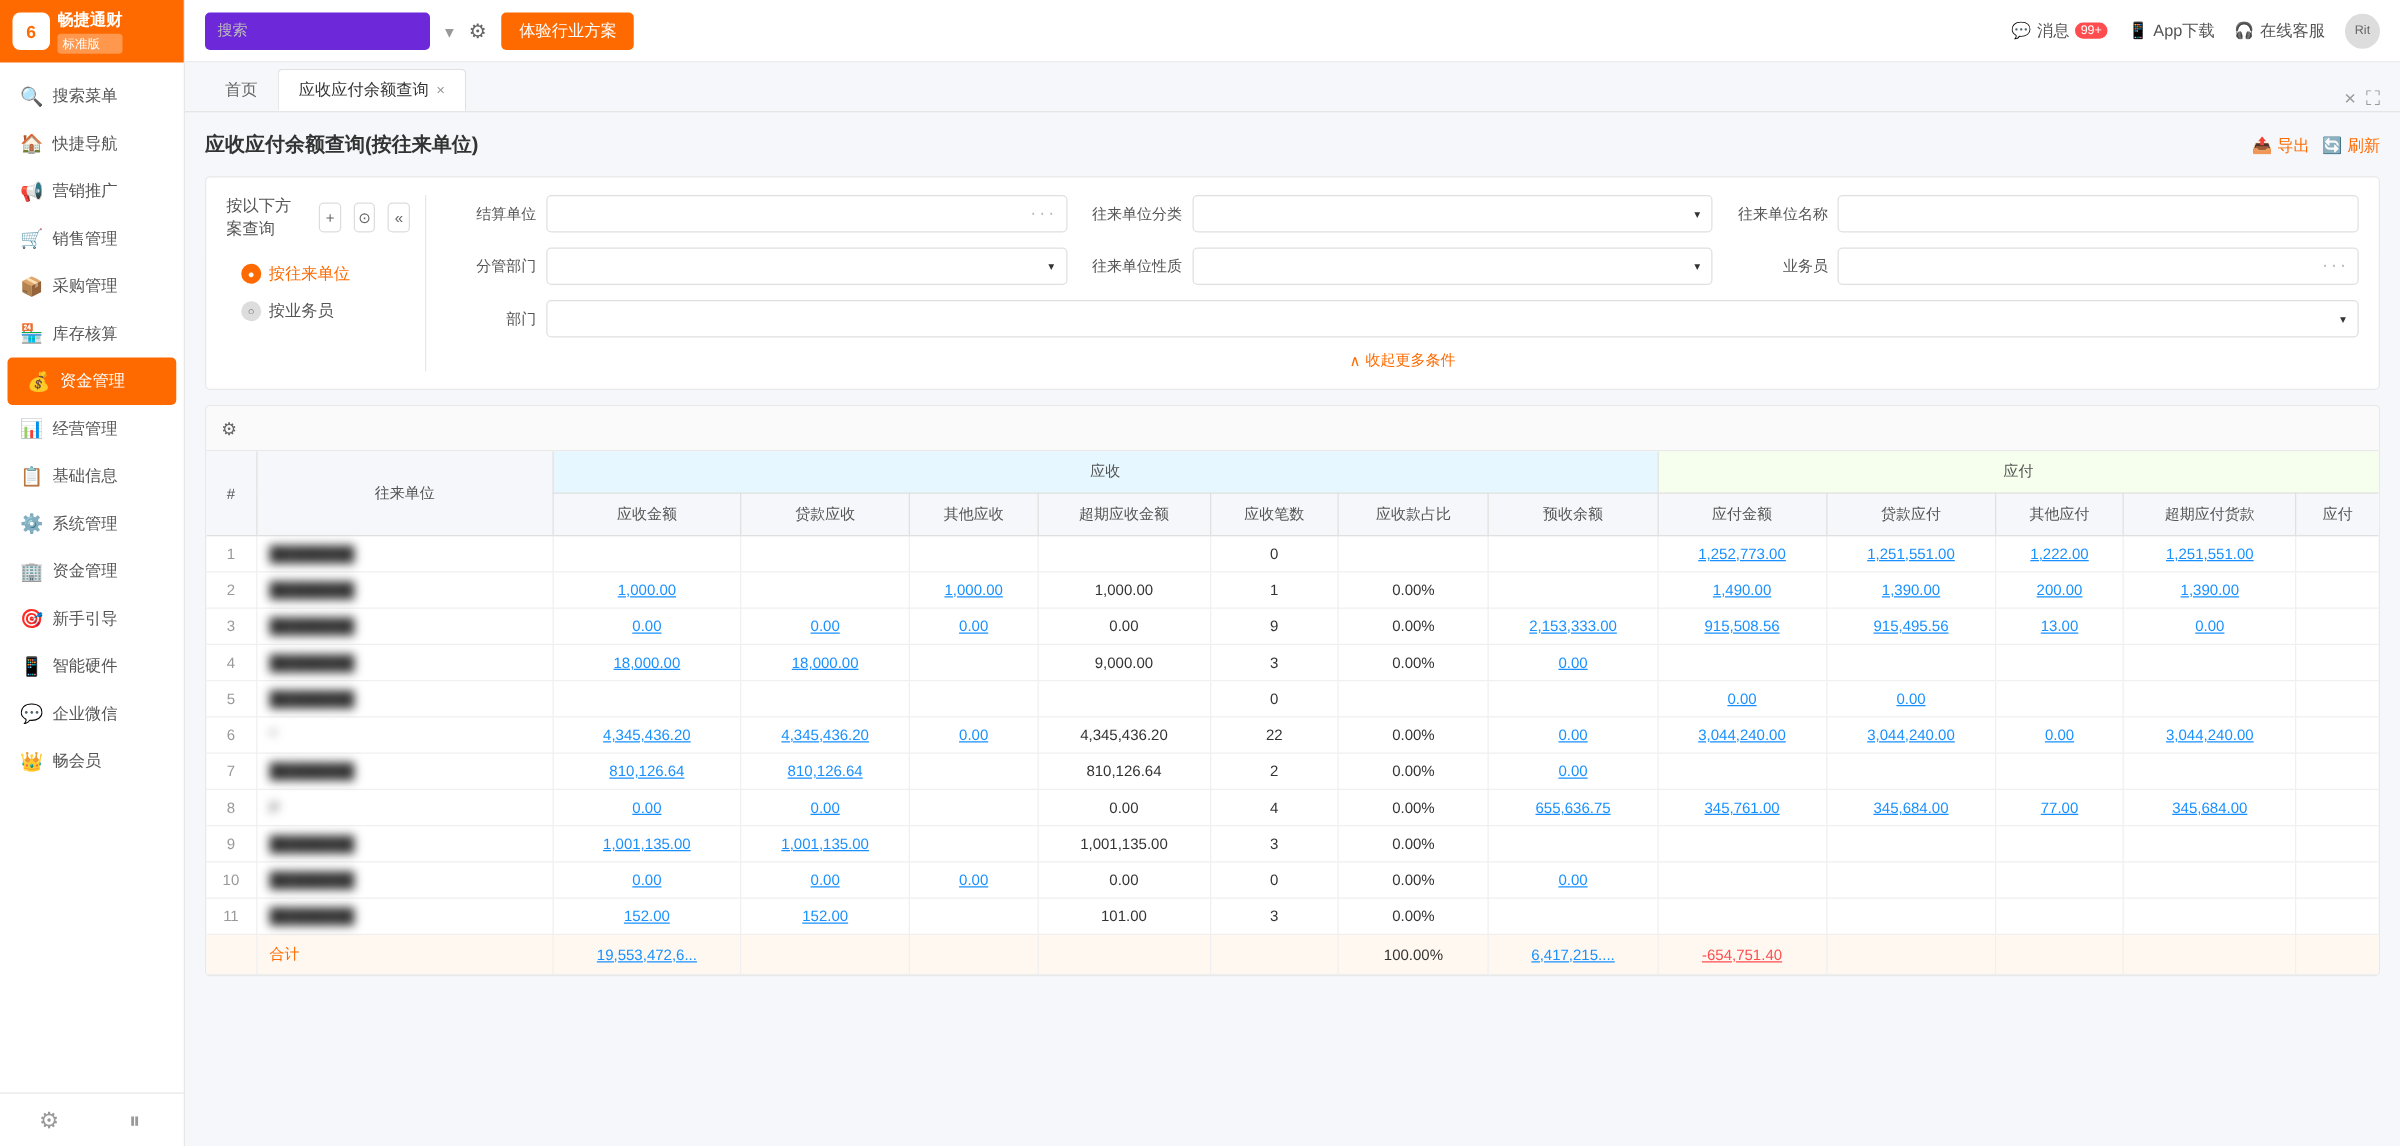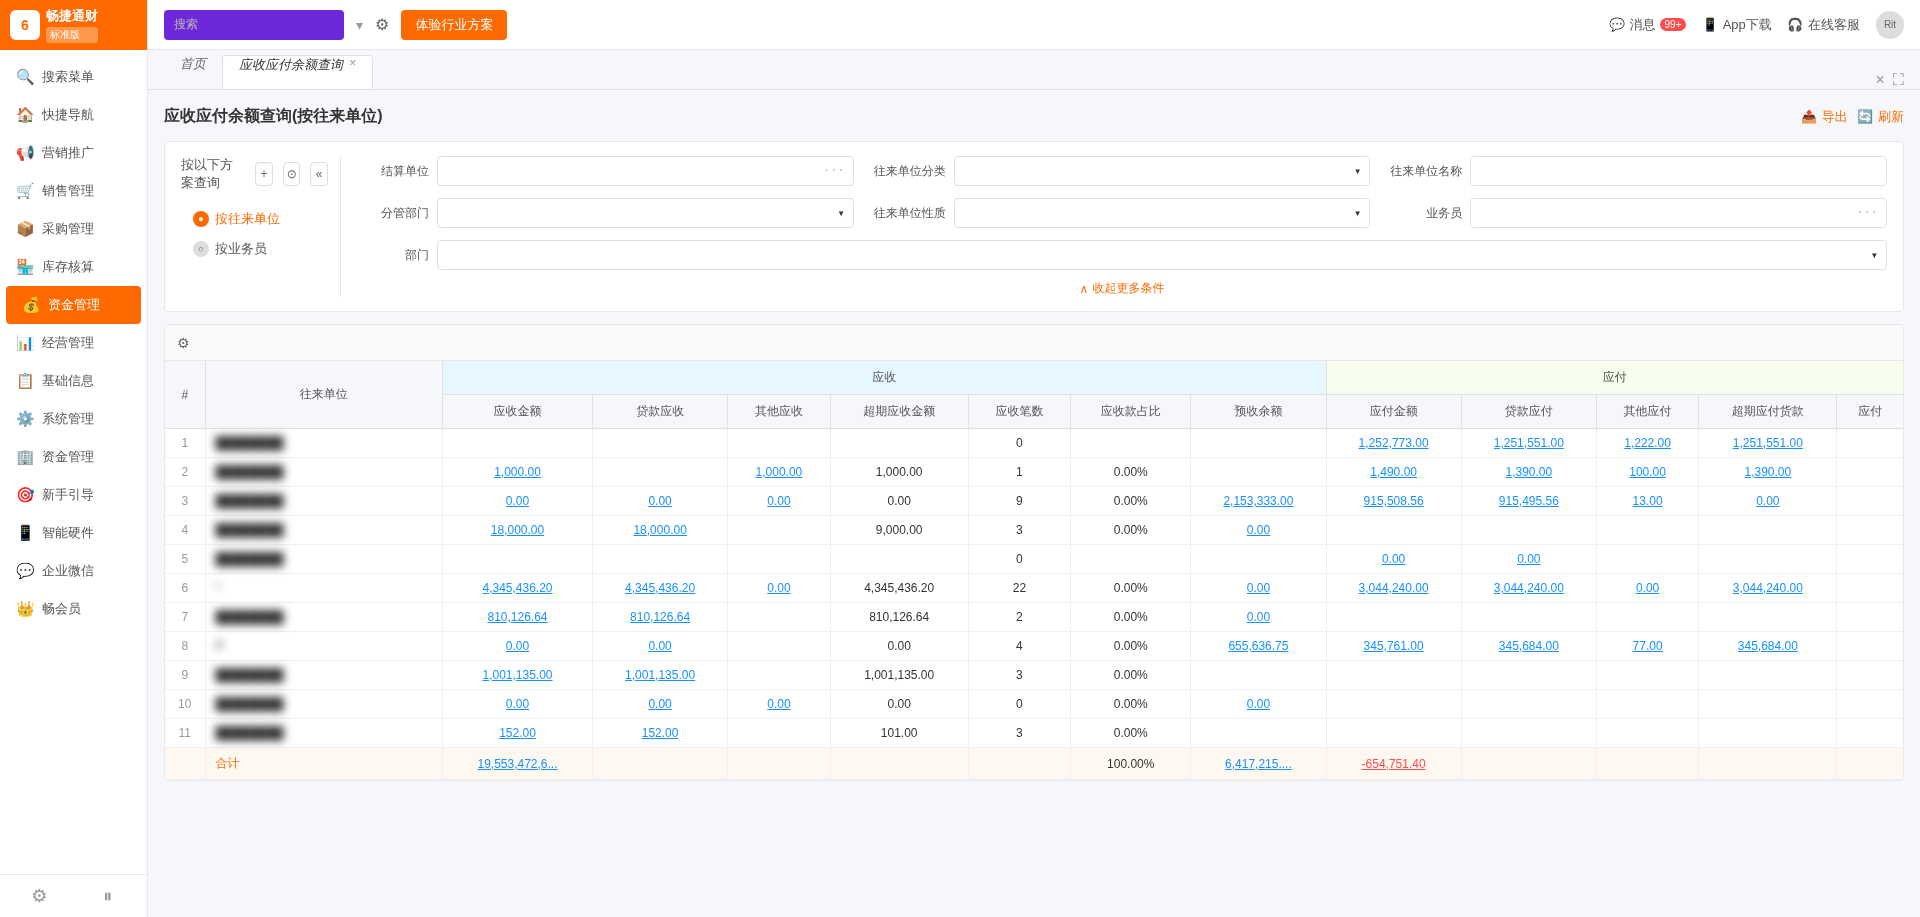--- a/index.html
+++ b/index.html
@@ -27,21 +27,21 @@
     .topbar-chevron { color: #999; cursor: pointer; font-size: 14px; }
     .topbar-gear { font-size: 16px; color: #666; cursor: pointer; }
     .topbar-btn { background: #ff6a00; color: #fff; border: none; border-radius: 4px; padding: 6px 14px; font-size: 13px; cursor: pointer; }
     .topbar-right { margin-left: auto; display: flex; align-items: center; gap: 16px; color: #555; font-size: 13px; }
     .topbar-right-item { display: flex; align-items: center; gap: 4px; cursor: pointer; }
     .badge { background: #ff4d4f; color: #fff; border-radius: 10px; font-size: 10px; padding: 1px 5px; }
     .user-avatar { width: 28px; height: 28px; background: #ddd; border-radius: 50%; display: flex; align-items: center; justify-content: center; overflow: hidden; }
 
     
     .tabbar { height: 40px; background: #f5f7fa; display: flex; align-items: flex-end; padding: 0 16px; border-bottom: 1px solid #e0e0e0; }
-    .tab { height: 34px; padding: 0 16px; display: flex; align-items: flex-start; gap: 6px; cursor: pointer; color: #666; font-size: 13px; border-radius: 4px 4px 0 0; background: transparent; font-style: italic; }
+    .tab { height: 34px; padding: 0 16px; display: flex; align-items: center; gap: 6px; cursor: pointer; color: #666; font-size: 13px; border-radius: 4px 4px 0 0; background: transparent; }
     .tab.active { background: #fff; color: #333; border: 1px solid #e0e0e0; border-bottom: 1px solid #fff; font-weight: 500; }
     .tab-close { color: #999; font-size: 12px; cursor: pointer; }
     .tabbar-right { margin-left: auto; display: flex; align-items: center; gap: 8px; color: #999; font-size: 16px; }
 
     
     .page-content { flex: 1; overflow-y: auto; background: #f5f7fa; padding: 16px; }
 
     
     .page-header { display: flex; align-items: center; margin-bottom: 14px; }
     .page-title { font-size: 16px; font-weight: bold; color: #333; }
@@ -388,21 +388,21 @@
     <td class="text-left blurred">████████</td>
     <td class="link">1,000.00</td>
     <td class=""></td>
     <td class="link">1,000.00</td>
     <td>1,000.00</td>
     <td>1</td>
     <td>0.00%</td>
     <td class=""></td>
     <td class="link">1,490.00</td>
     <td class="link">1,390.00</td>
-    <td class="link">100.00</td>
+    <td class="link">200.00</td>
     <td class="link">1,390.00</td>
     <td></td>
   </tr>
               <tr>
     <td class="row-num">3</td>
     <td class="text-left blurred">████████</td>
     <td class="link">0.00</td>
     <td class="link">0.00</td>
     <td class="link">0.00</td>
     <td>0.00</td>

